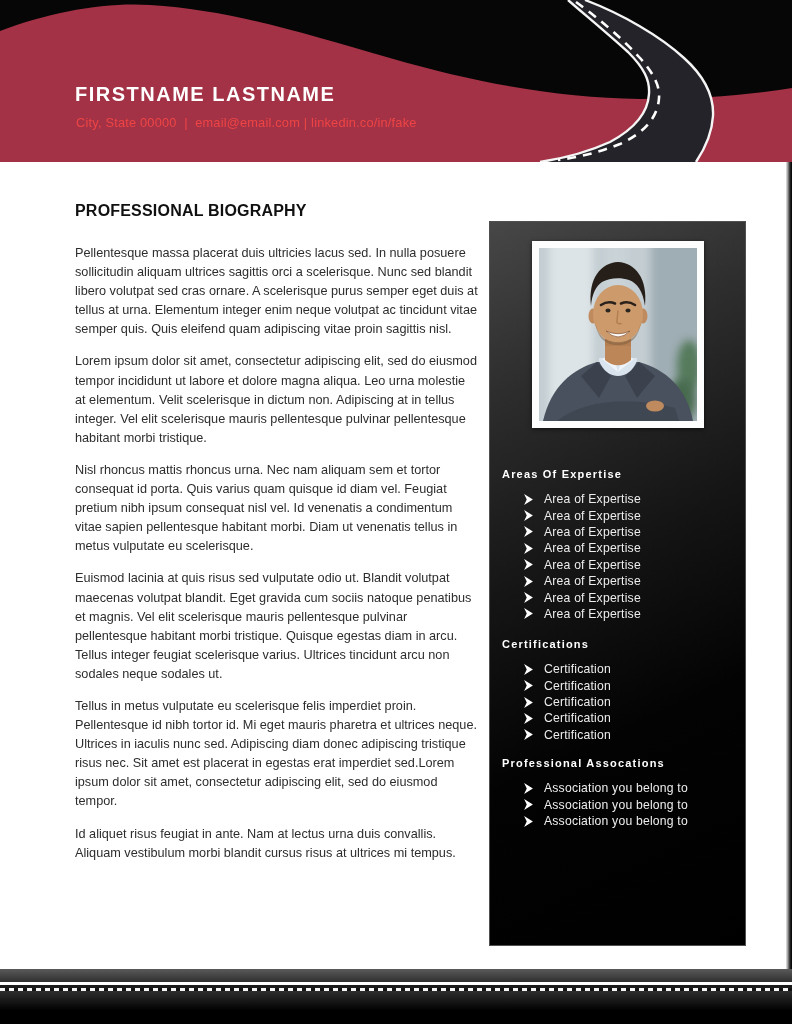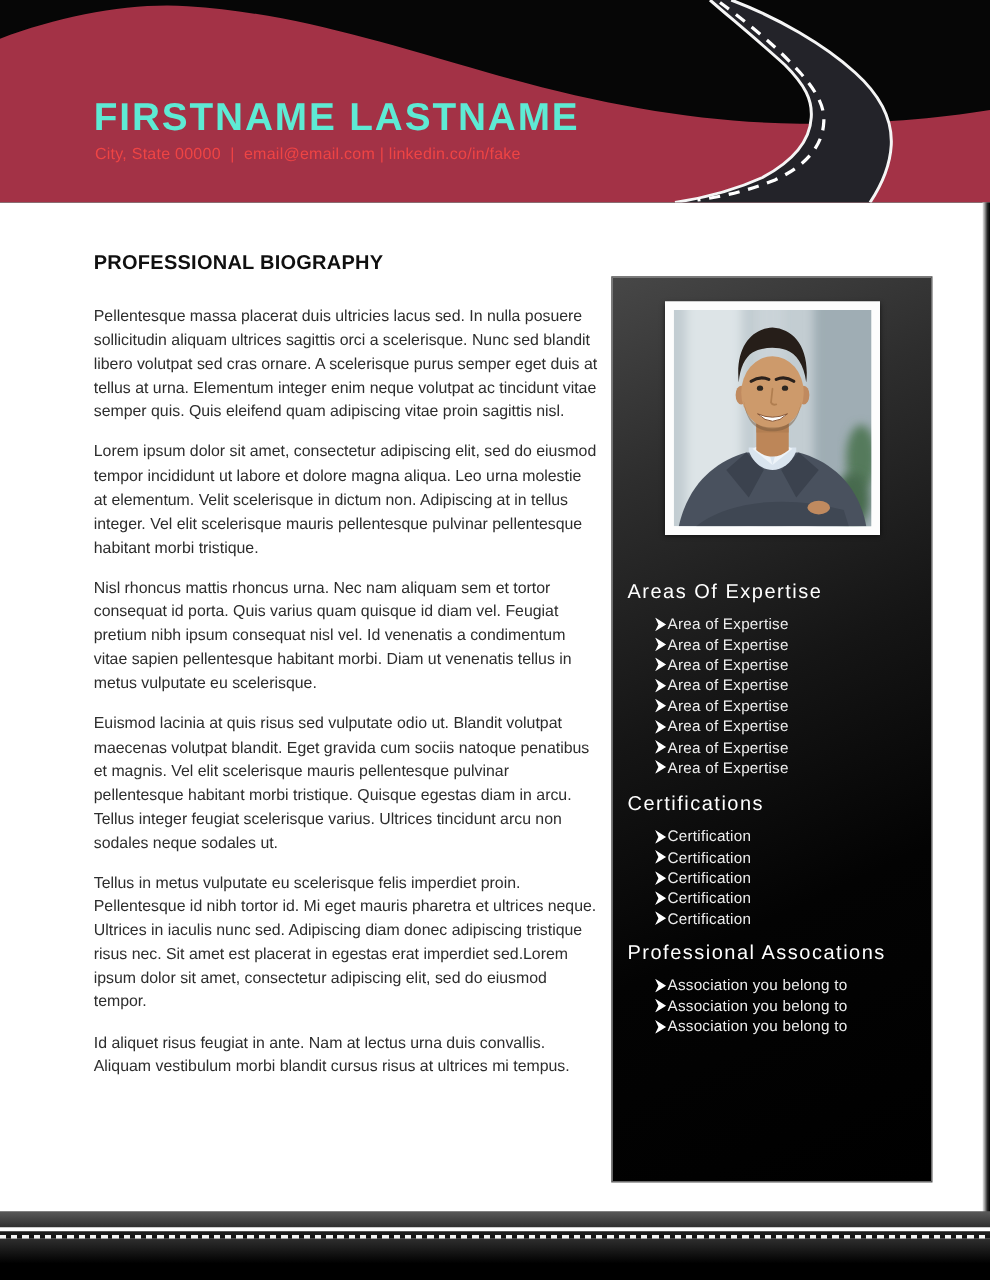--- a/index.html
+++ b/index.html
@@ -6,22 +6,22 @@
   html,body { background:#fff; }
   .page {
     position:relative; width:792px; height:1024px; overflow:hidden;
     background:#fff; font-family:"Liberation Sans", sans-serif;
   }
 
   
   .header { position:absolute; left:0; top:0; width:792px; height:162px; background:#060606; }
   .header svg { position:absolute; left:0; top:0; }
   .name {
-    position:absolute; left:75px; top:79px; color:#5eead4;
-    font-size:31px; font-weight:bold; letter-spacing:1.5px; line-height:30px;
+    position:absolute; left:75px; top:79px; color:#ffffff;
+    font-size:20px; font-weight:bold; letter-spacing:1.5px; line-height:30px;
   }
   .contact {
     position:absolute; left:76px; top:114px; color:#ef4444;
     font-size:12.8px; letter-spacing:.2px; line-height:18px; white-space:pre;
   }
 
   
   .edge-line {
     position:absolute; left:786px; top:162px; width:6px; height:808px;
     background:linear-gradient(90deg,#e9e9e9 0%, #9a9a9a 30%, #2a2a2a 65%, #000 100%);
@@ -39,25 +39,25 @@
     border:1px solid #505050;
   }
   .photo-frame {
     margin:19px auto 0; width:172px; height:187px; background:#fdfdfd;
     padding:7px; box-shadow:0 1px 4px rgba(0,0,0,.65);
   }
   .photo-frame svg { display:block; }
 
   .side-section { color:#fff; }
   .side-section .s-head {
-    padding-left:12px; font-size:16px; font-weight:normal; letter-spacing:1.2px; line-height:16px;
+    padding-left:12px; font-size:11px; font-weight:bold; letter-spacing:1.2px; line-height:16px;
   }
   .side-list { margin-top:9px; }
   .side-item {
-    display:flex; align-items:center; padding-left:33px;
+    display:flex; align-items:center; gap:10px; padding-left:33px;
     height:16.4px; font-size:12.2px; color:#ededed; letter-spacing:.2px;
   }
   .chev { flex:0 0 auto; display:block; }
   .sec-areas { margin-top:38px; }
   .sec-certs { margin-top:14px; }
   .sec-assoc { margin-top:12px; }
 
   
   .f1 { position:absolute; left:0; top:969px; width:792px; height:13px;
         background:linear-gradient(180deg,#5a5a5a,#2f2f2f); }

